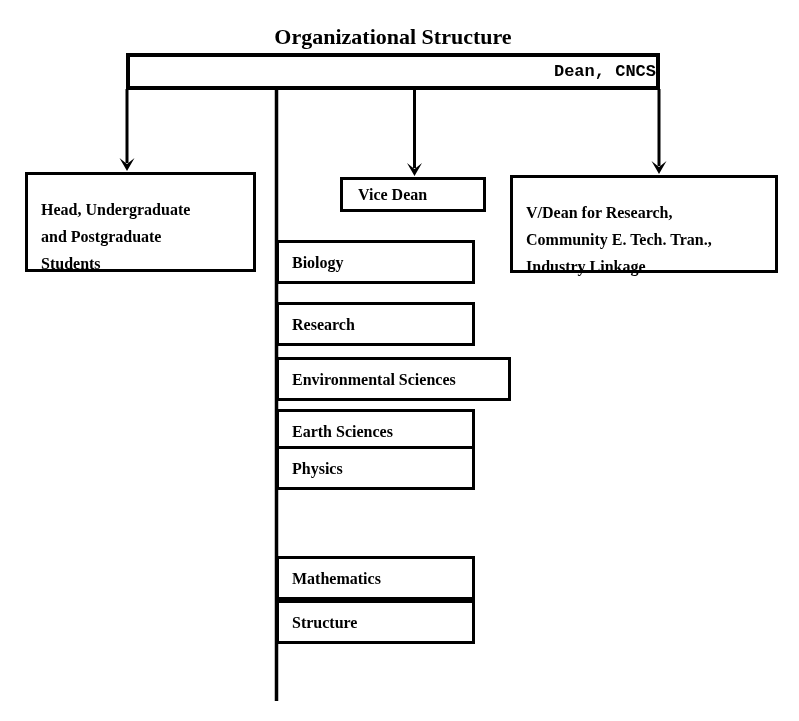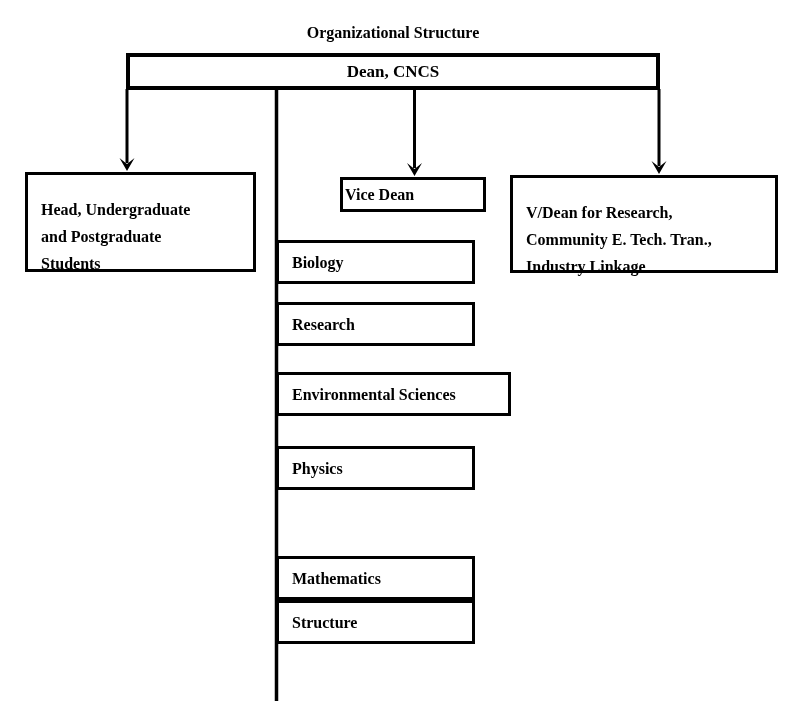--- a/index.html
+++ b/index.html
@@ -24,60 +24,61 @@
   }
   .connectors line { stroke: #000000; }
   .connectors polygon { fill: #000000; }
   .title {
     position: absolute;
     left: 126px;
     top: 24px;
     width: 534px;
     text-align: center;
     font-weight: bold;
-    font-size: 16px;
+    font-size: 22px;
   }
   .box {
     position: absolute;
     box-sizing: border-box;
     border: 3px solid #000000;
     background: #ffffff;
     font-weight: bold;
     font-size: 16px;
     line-height: 27px;
   }
   .root-box {
     left: 126px;
     top: 53px;
     width: 534px;
     height: 37px;
     border-width: 4px;
     display: flex;
     align-items: center;
-    justify-content: center;
+    justify-content: flex-end;
     font-size: 17px;
+    font-family: Liberation Mono, monospace;
   }
   .multiline {
     white-space: pre-line;
     padding: 21px 8px 7px 13px;
   }
   .head-box {
     left: 25px;
     top: 172px;
     width: 231px;
     height: 100px;
   }
   .vice-box {
     left: 340px;
     top: 177px;
     width: 146px;
     height: 35px;
     display: flex;
     align-items: center;
-    padding-left: 2px;
+    padding-left: 15px;
   }
   .vdean-box {
     left: 510px;
     top: 175px;
     width: 268px;
     height: 98px;
   }
   .dept {
     left: 276px;
     width: 199px;
@@ -124,22 +125,25 @@
   <div class="box dept" style="top:240px">
     <span>Biology</span>
   </div>
 
   <div class="box multiline vdean-box">V/Dean for Research,
 Community E. Tech. Tran.,
 Industry Linkage</div>
   <div class="box dept" style="top:302px">
     <span>Research</span>
   </div>
-  <div class="box dept wide" style="top:372px">
+  <div class="box dept wide" style="top:357px">
     <span>Environmental Sciences</span>
+  </div>
+  <div class="box dept" style="top:409px">
+    <span>Earth Sciences</span>
   </div>
   <div class="box dept" style="top:446px">
     <span>Physics</span>
   </div>
   <div class="box dept" style="top:556px">
     <span>Mathematics</span>
   </div>
   <div class="box dept" style="top:600px">
     <span>Structure</span>
   </div>

